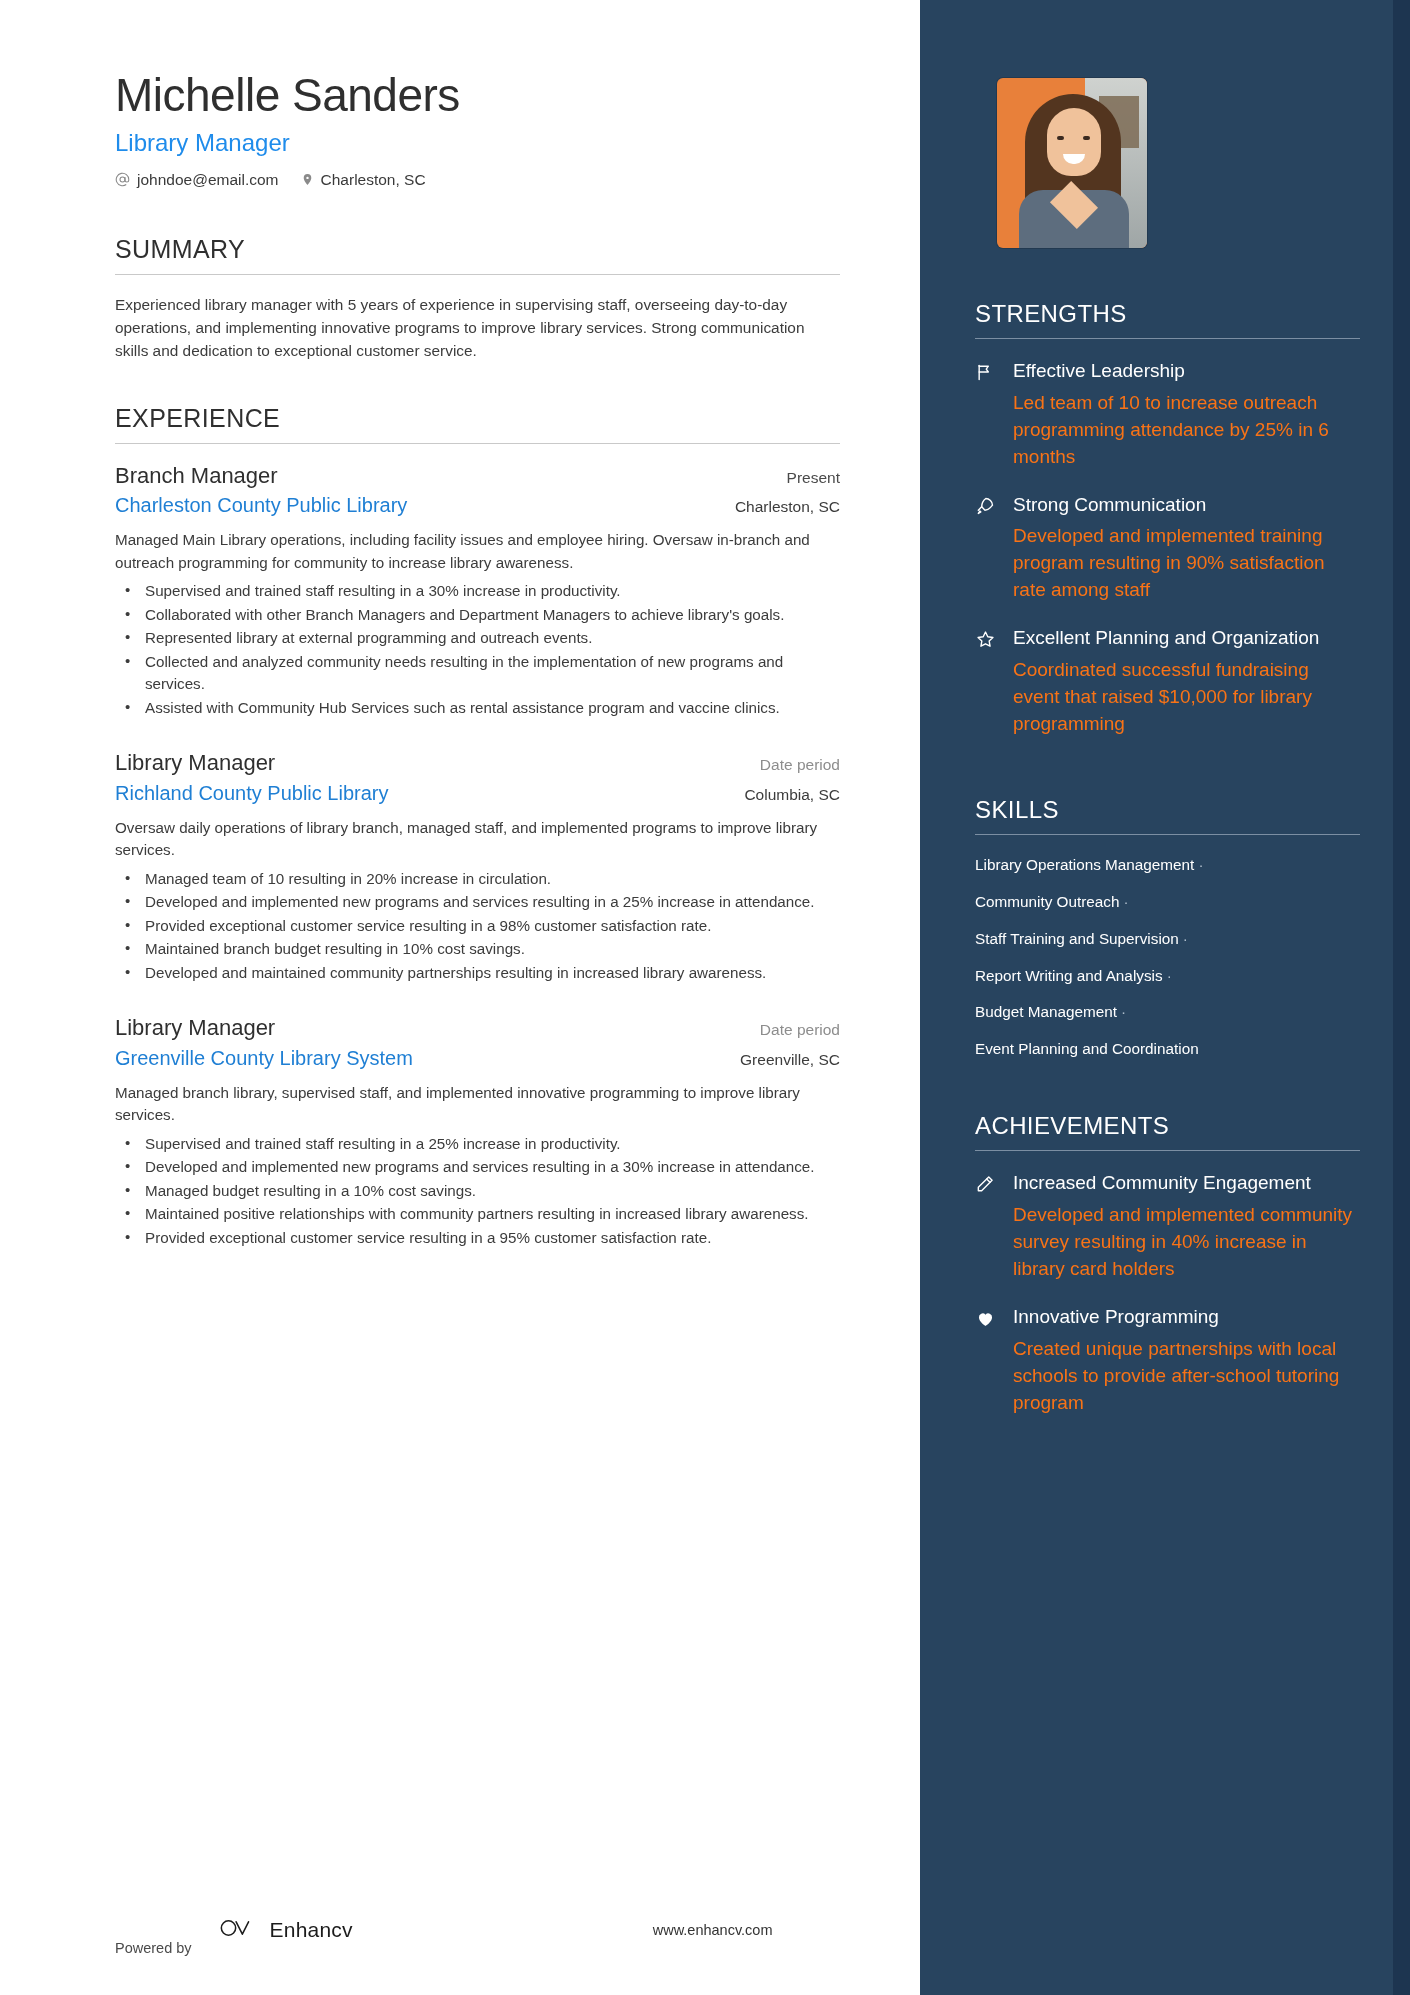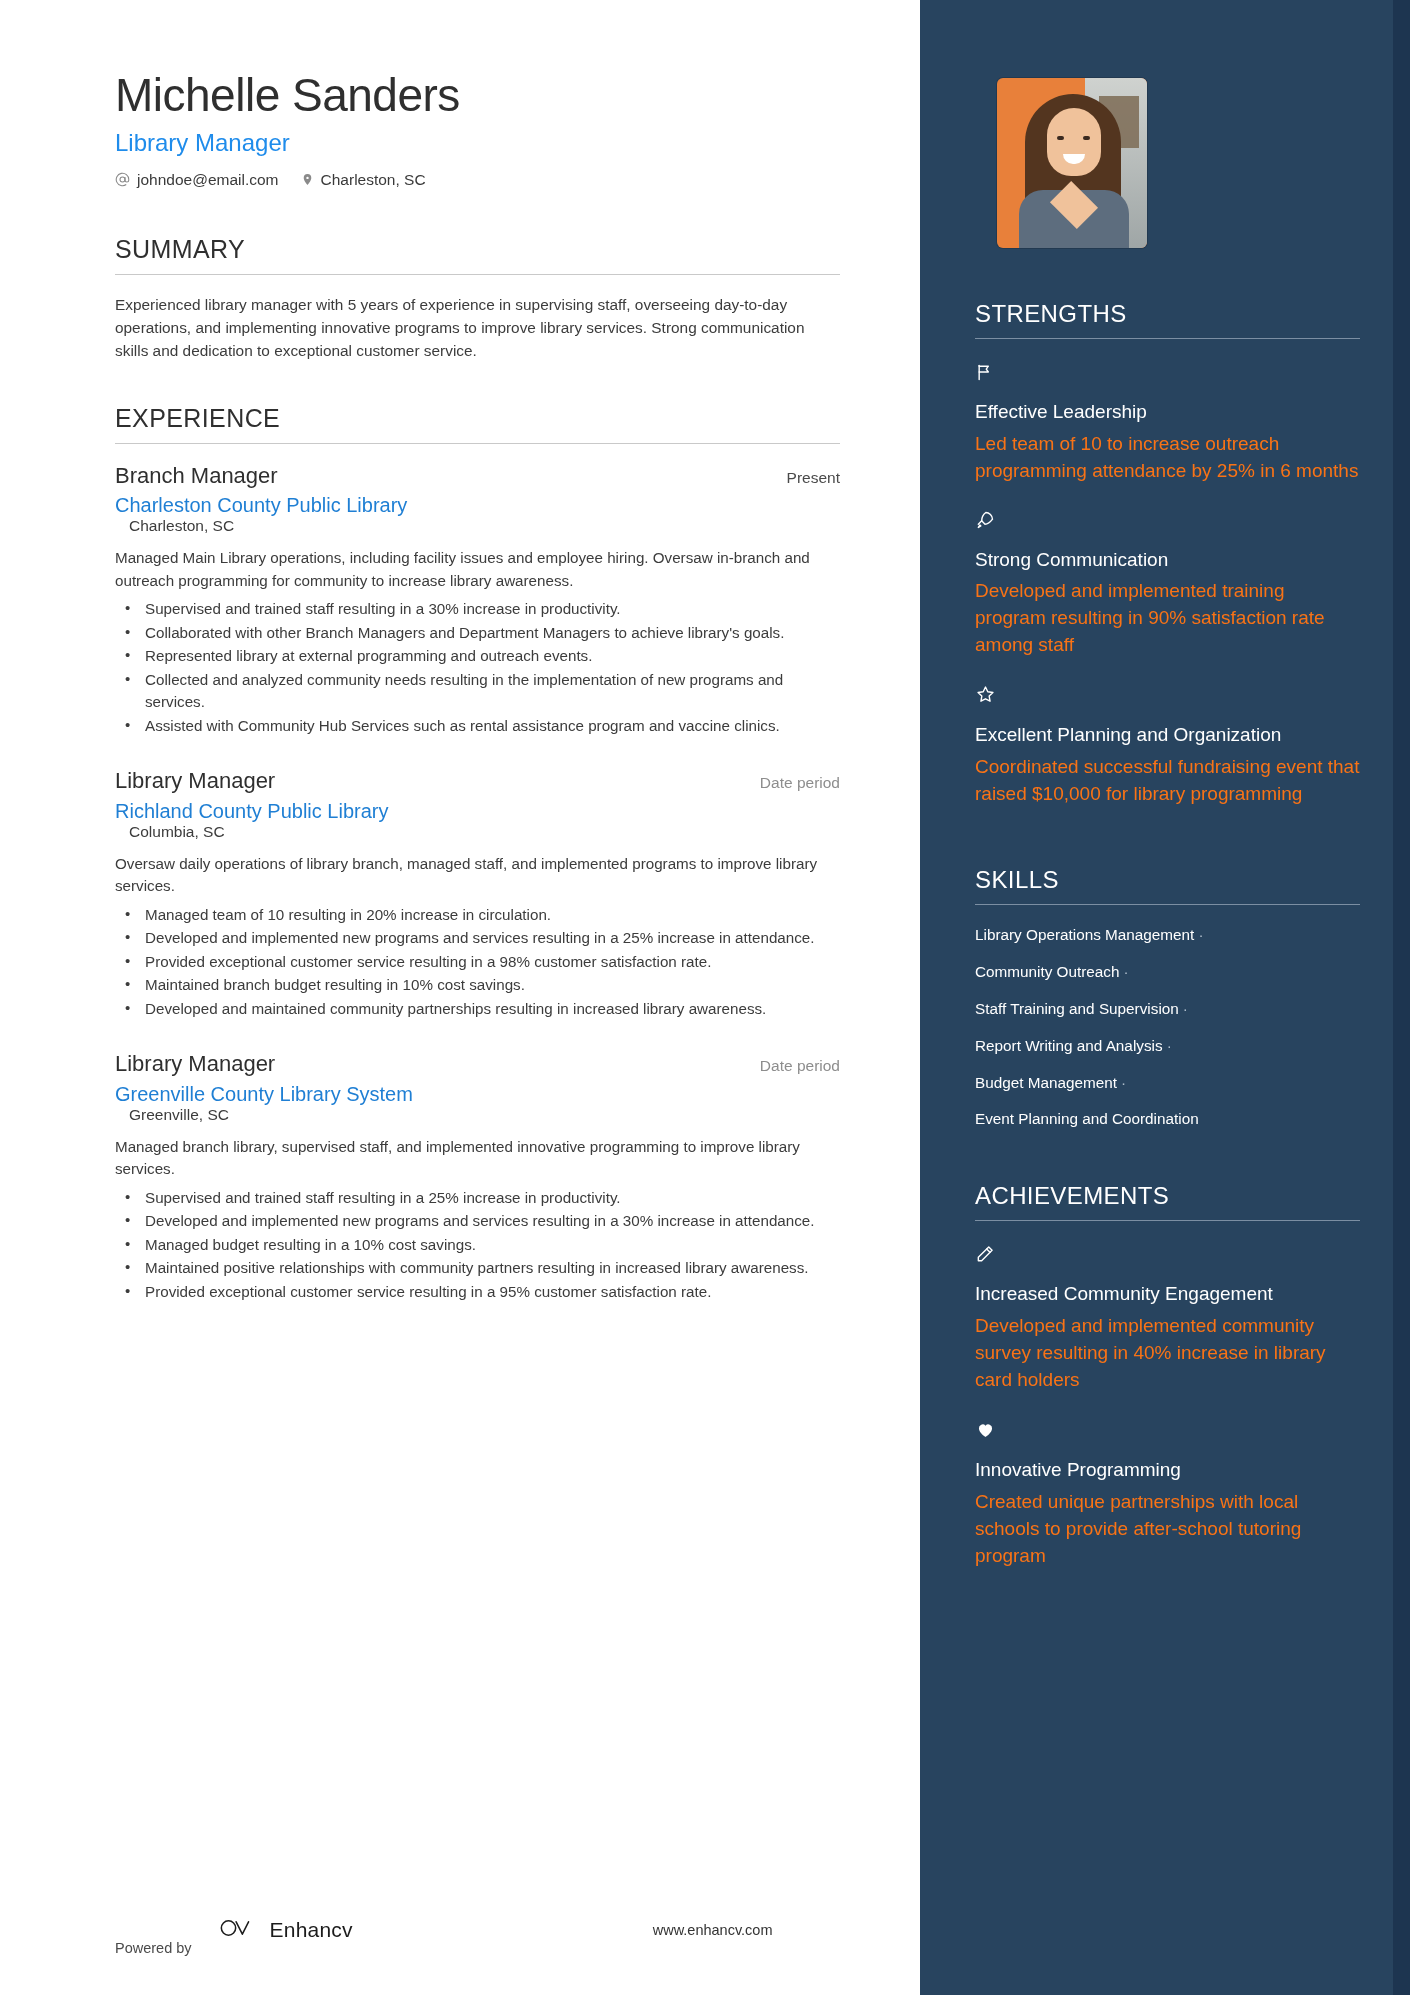--- a/index.html
+++ b/index.html
@@ -89,21 +89,20 @@
     color: #4a4a4a;
     white-space: nowrap;
     padding-left: 14px;
   }
   .exp-date.muted { color: #8d8d8d; }
   .exp-sub {
     display: flex;
     justify-content: space-between;
     align-items: baseline;
     margin-top: 5px;
-    flex-direction: column;
   }
   .exp-company {
     font-size: 20px;
     color: #1f7fd4;
     font-weight: 400;
   }
   .exp-location {
     font-size: 15.5px;
     color: #3c3c3c;
     white-space: nowrap;
@@ -219,21 +218,21 @@
     font-weight: 400;
     letter-spacing: 0.4px;
     color: #ffffff;
     margin: 0 0 10px 0;
   }
   .r-rule {
     height: 1px;
     background: #7c8fa3;
     margin-bottom: 20px;
   }
-  .str-item { display: flex; gap: 14px; margin-bottom: 22px; flex-direction: column; }
+  .str-item { display: flex; gap: 14px; margin-bottom: 22px; }
   .str-icon {
     width: 24px;
     flex: 0 0 24px;
     padding-top: 3px;
     color: #ffffff;
   }
   .str-title {
     font-size: 19px;
     line-height: 1.25;
     color: #ffffff;

